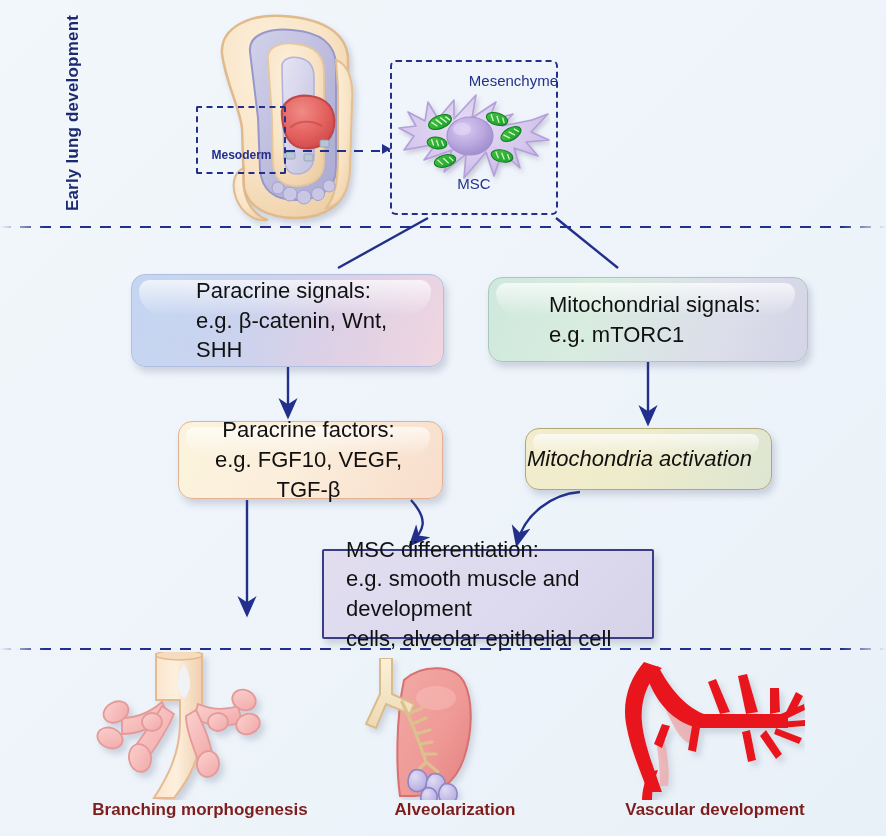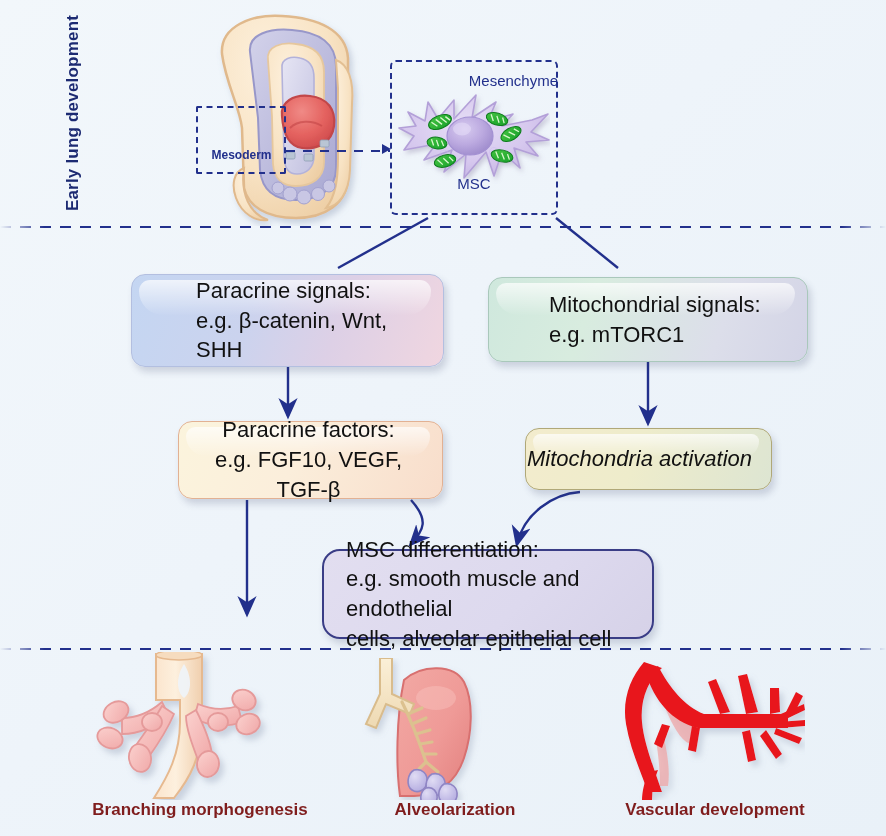--- a/index.html
+++ b/index.html
@@ -87,21 +87,21 @@
     background:linear-gradient(110deg,#f3eccd 0%,#eeeccb 45%,#dde5d2 100%);
     border:1.5px solid #b0a878;
     align-items:center;
     padding-left:0;
     font-style:italic;
   }
   #box-msc-diff{
     left:322px;top:549px;width:332px;height:90px;
     background:linear-gradient(135deg,#e2def0 0%,#ddd9ee 60%,#d6d2e8 100%);
     border:2px solid #3a3d86;
-    border-radius:18px;
+    border-radius:2px;
     padding-left:22px;
   }
 
   
   #connectors{position:absolute;left:0;top:0;width:886px;height:836px;pointer-events:none;}
 
   
   .caption{position:absolute;font-size:17px;font-weight:bold;color:#7f1d1d;text-align:center;}
   #cap-branching{left:55px;top:800px;width:290px;}
   #cap-alveolar{left:340px;top:800px;width:230px;}
@@ -310,21 +310,21 @@
     <div class="txt">e.g. FGF10, VEGF, TGF-β</div>
   </div>
 
   <div class="box" id="box-mito-activation">
     <div class="gloss"></div>
     <div class="txt">Mitochondria activation</div>
   </div>
 
   <div class="box" id="box-msc-diff">
     <div class="txt">MSC differentiation:</div>
-    <div class="txt">e.g. smooth muscle and endothelial</div>
+    <div class="txt">e.g. smooth muscle and development</div>
     <div class="txt">cells, alveolar epithelial cell</div>
   </div>
 
   <div class="illus" id="illus-branching">
     <svg viewBox="0 0 218 148" width="218" height="148">
       <defs>
         <linearGradient id="gTube" x1="0" y1="0" x2="1" y2="0">
           <stop offset="0%" stop-color="#fbe4cc"></stop>
             <stop offset="45%" stop-color="#fdf0de"></stop>
           <stop offset="100%" stop-color="#f0cfae"></stop>

